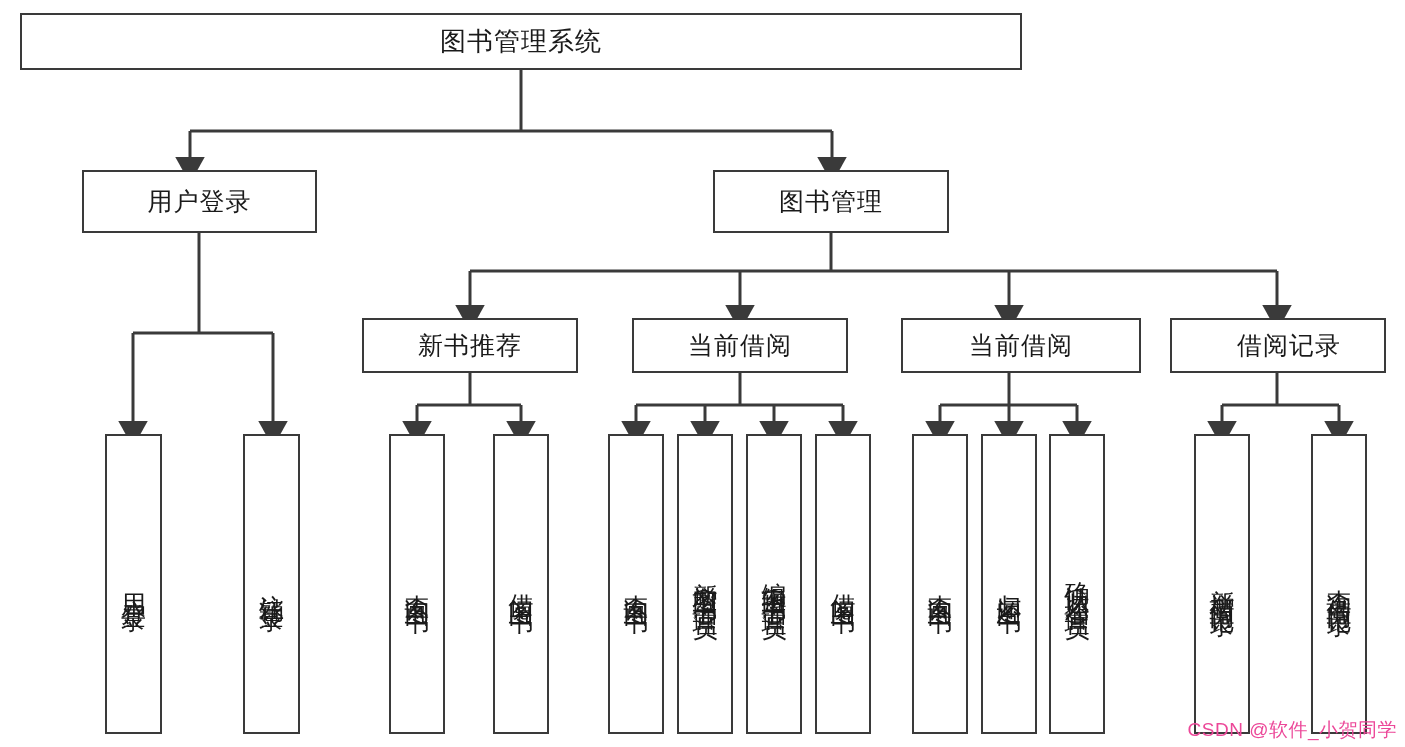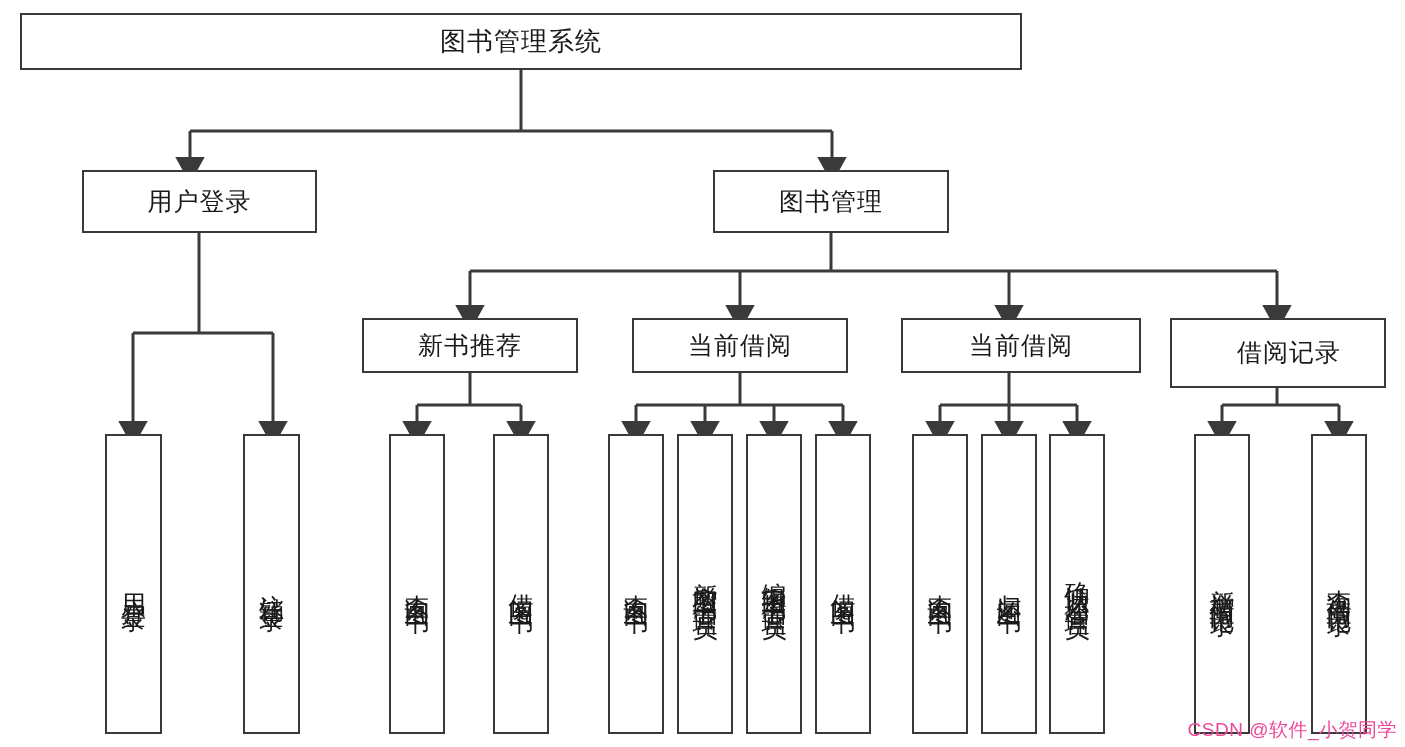--- a/index.html
+++ b/index.html
@@ -141,21 +141,21 @@
 
   <div class="node h" style="left:362px; top:318px; width:216px; height:55px;">
     <span>新书推荐</span>
   </div>
   <div class="node h" style="left:632px; top:318px; width:216px; height:55px;">
     <span>当前借阅</span>
   </div>
   <div class="node h" style="left:901px; top:318px; width:240px; height:55px;">
     <span>当前借阅</span>
   </div>
-  <div class="node h" style="left:1170px; top:318px; width:216px; height:70px;padding-left:22px;">
+  <div class="node h" style="left:1170px; top:318px; width:216px; height:55px;padding-left:22px;">
     <span>借阅记录</span>
   </div>
 
   <div class="leaf" style="left:105px; top:434px; width:57px; height:300px;">
     <span class="vtext">用户登录</span>
   </div>
   <div class="leaf" style="left:243px; top:434px; width:57px; height:300px;">
     <span class="vtext">注销登录</span>
   </div>
 

